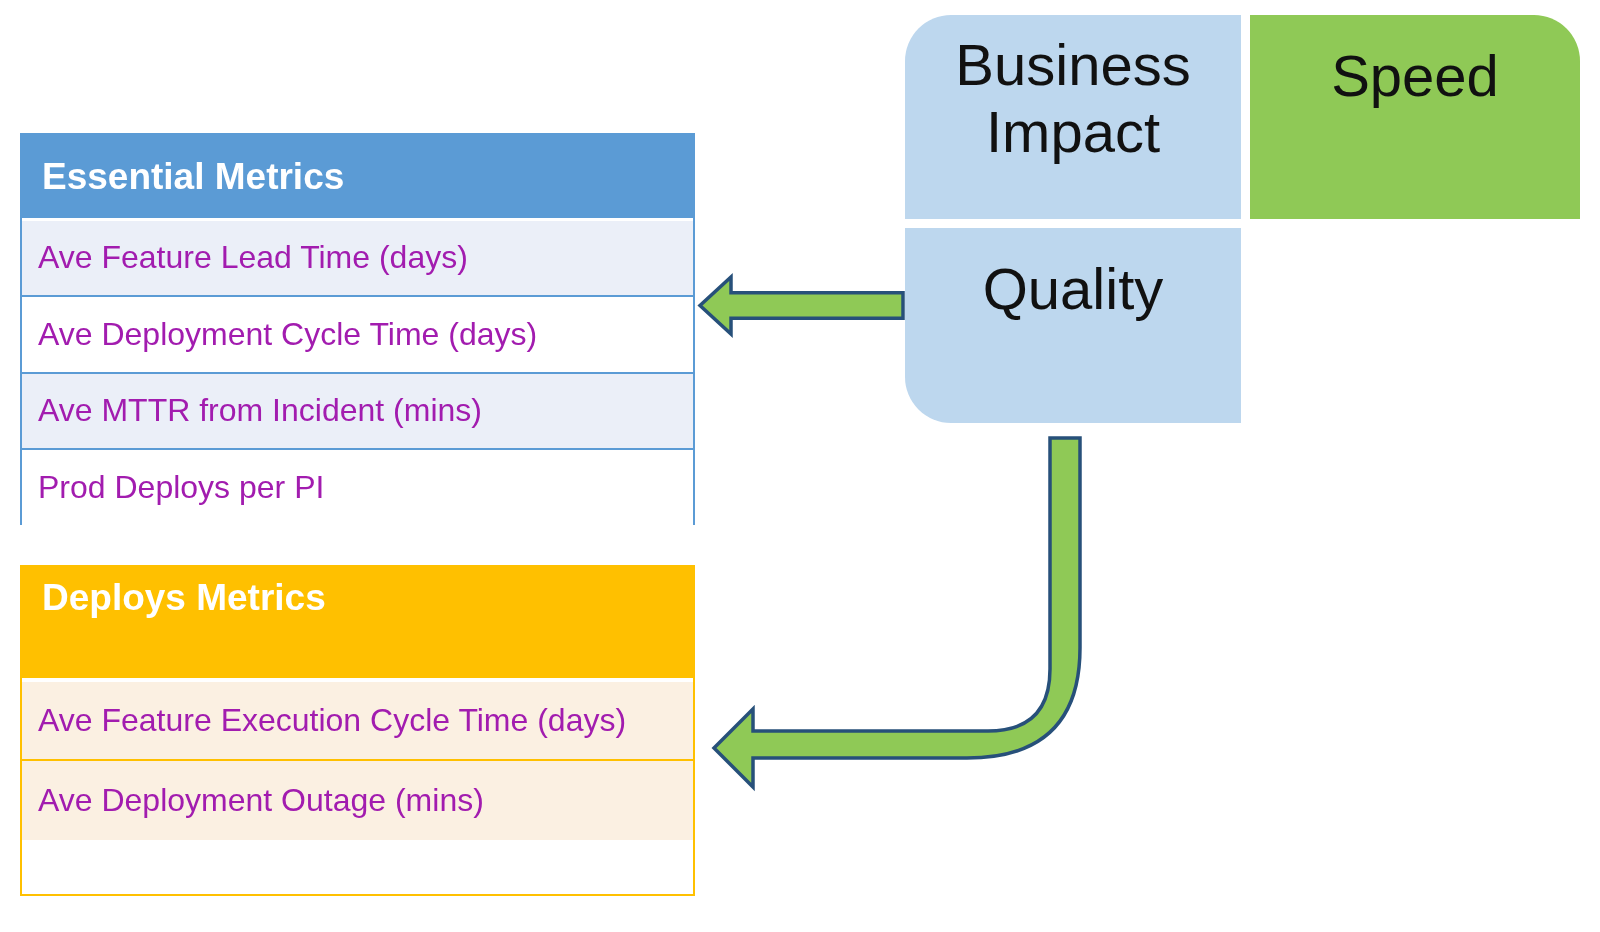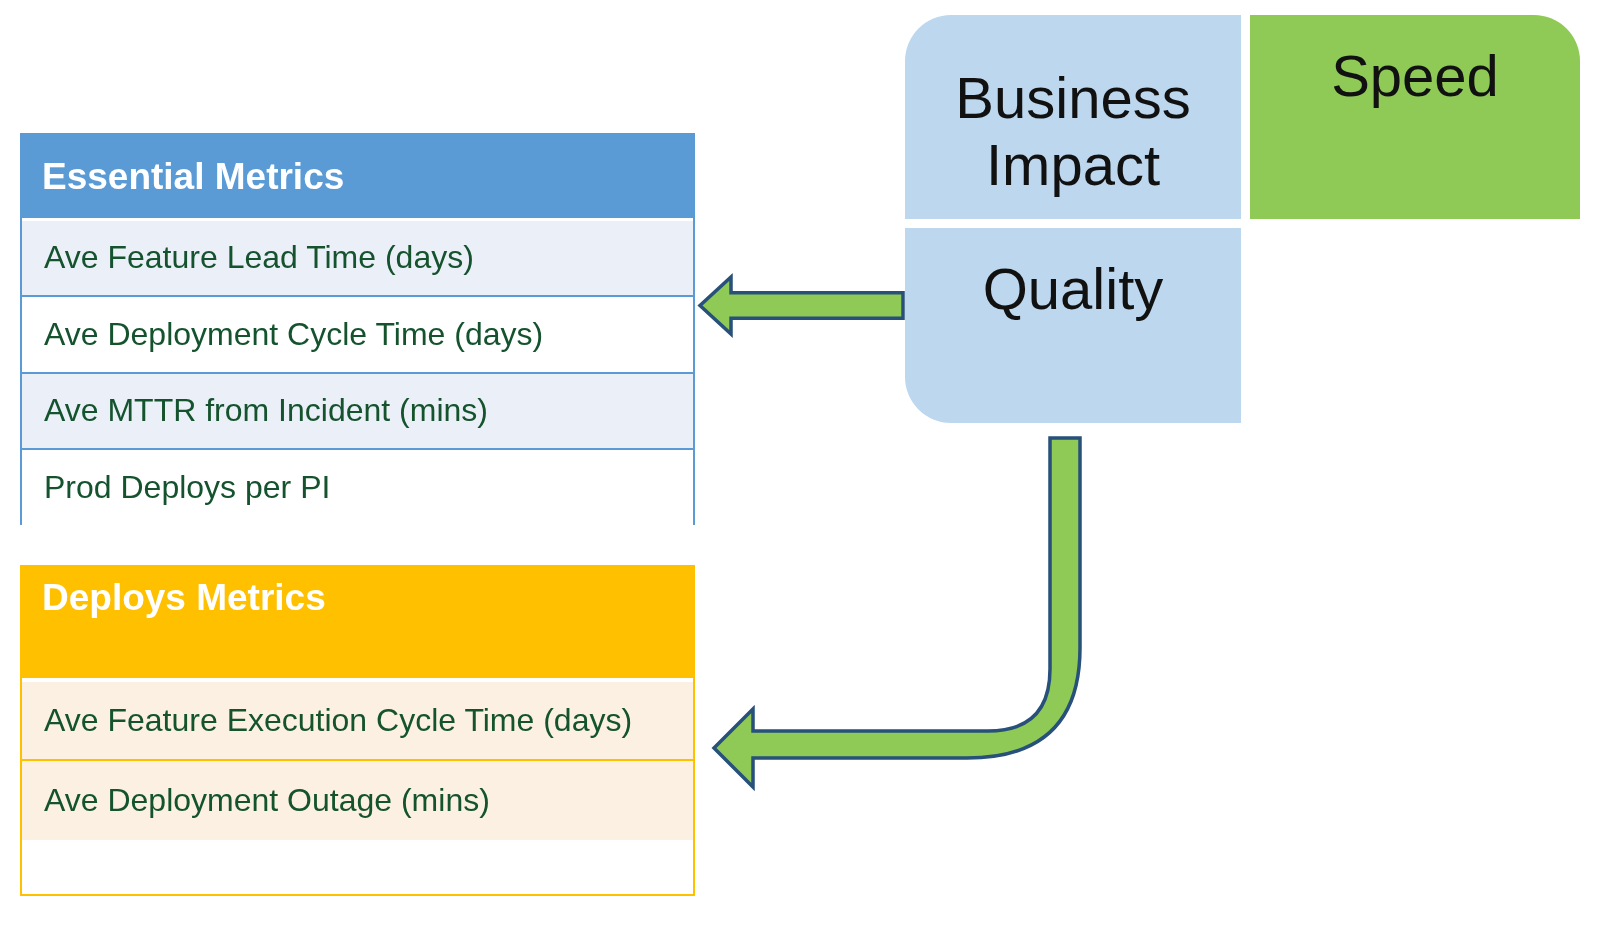--- a/index.html
+++ b/index.html
@@ -13,21 +13,21 @@
   
   .quadrant {
     position:absolute; left:905px; top:15px; width:675px; height:408px;
     display:grid; grid-template-columns:336px 330px; grid-template-rows:204px 195px;
     gap:9px; background:#ffffff; border-radius:46px; overflow:hidden;
   }
   .qcell {
     background:#BDD7EE; color:#111111; display:flex; justify-content:center;
     text-align:center; font-size:58px; line-height:1.15;
   }
-  .qcell.row-top { padding-top:50px; }
+  .qcell.row-top { padding-top:17px; }
   .qcell.row-bottom { padding-top:28px; }
   .qcell.speed { background:#8FC956; }
 
   
   .metric-table { position:absolute; left:20px; width:675px; }
   .metric-table .table-header {
     color:#ffffff; font-weight:bold; font-size:37px; padding-left:20px;
     display:flex; align-items:center;
   }
   .essential { top:133px; height:392px; border:2px solid #5B9BD5;text-align:right; }
@@ -38,22 +38,22 @@
 
   .advanced { top:565px; height:331px; border:2px solid #FFC000; }
   .advanced .table-header {
     background:#FFC000; height:111px; align-items:flex-start; padding-top:10px;
   }
   .advanced .row { height:81px; border-top:2px solid #FFC000; }
   .advanced .row:first-of-type { border-top:4px solid #ffffff; }
   .advanced .row.tint { background:#FBF0E2; }
 
   .row {
-    background:#ffffff; color:#14532d; font-size:32px;
-    display:flex; align-items:center; padding-left:22px;
+    background:#ffffff; color:#a21caf; font-size:32px;
+    display:flex; align-items:center; padding-left:16px;
   }
 
   
   .arrows-overlay {
     position:absolute; left:0; top:0; width:1600px; height:932px;
     pointer-events:none; z-index:5;
   }
 </style>
 </head>
 <body>

